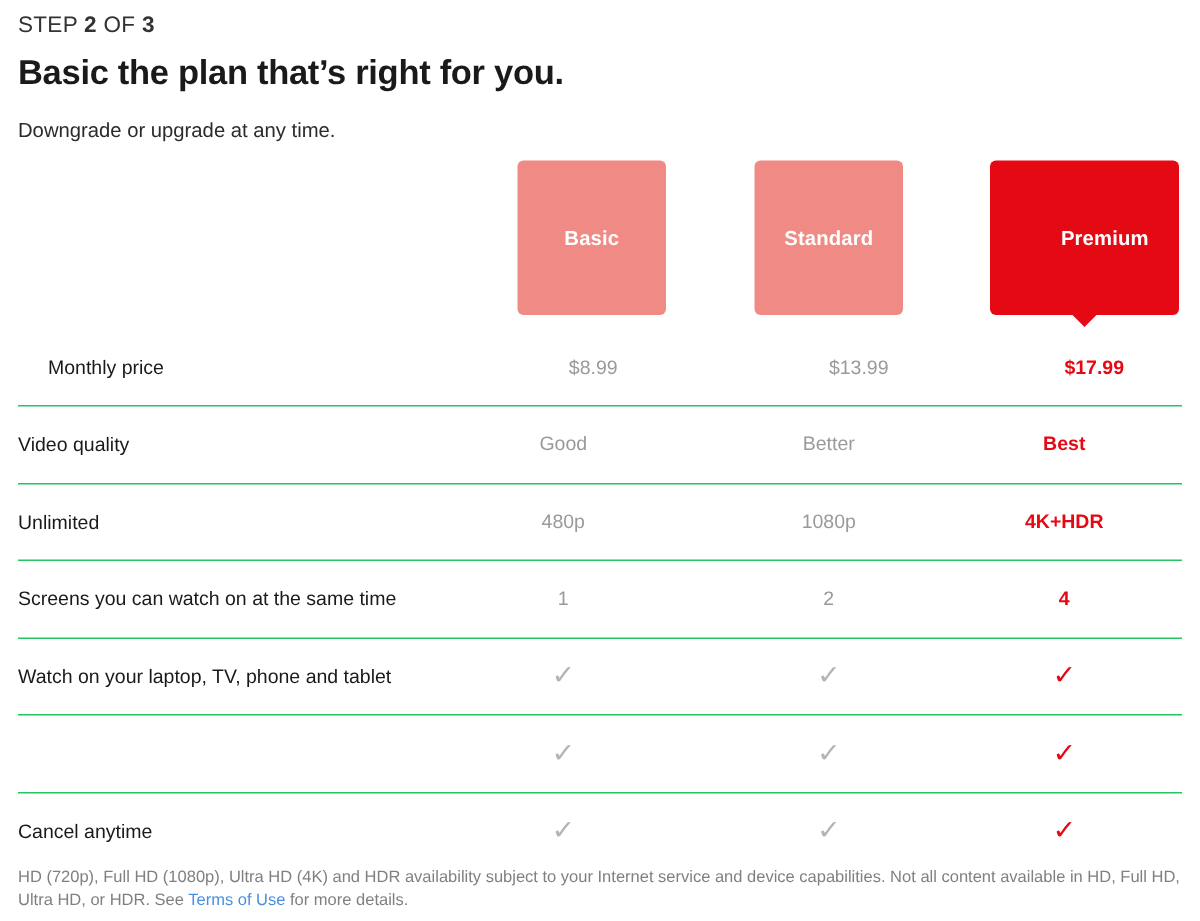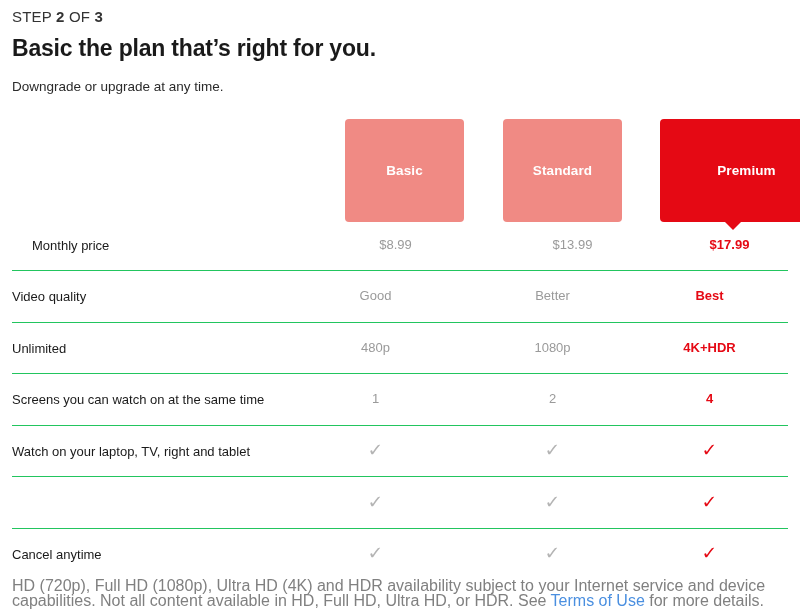--- a/index.html
+++ b/index.html
@@ -52,22 +52,22 @@
   }
 
   
   .cards {
     position: relative;
     height: 112px;
     margin-top: 11px;
   }
   .card {
     position: absolute;
-    top: 12px;
-    width: 119px;
+    top: 0;
+    width: 99px;
     height: 103px;
     border-radius: 4px;
     display: flex;
     align-items: center;
     justify-content: center;
     color: #ffffff;
     font-size: 13.5px;
     font-weight: 700;
     letter-spacing: .1px;
   }
@@ -131,21 +131,21 @@
     transform: scaleX(1.05);
   }
   .cell.c2 .tick { color: #e50914; }
 
   
   .footnote {
     position: absolute;
     left: 12px;
     right: 12px;
     bottom: 6px;
-    font-size: 16px;
+    font-size: 11px;
     line-height: 15px;
     color: #808080;
   }
   .footnote a {
     color: #4a8fe0;
     text-decoration: none;
   }
 </style>
 </head>
 <body>
@@ -195,21 +195,21 @@
     </div>
 
     <div class="row">
       <div class="row-label">Screens you can watch on at the same time</div>
       <div class="cell c0">1</div>
       <div class="cell c1">2</div>
       <div class="cell c2">4</div>
     </div>
 
     <div class="row">
-      <div class="row-label">Watch on your laptop, TV, right and tablet</div>
+      <div class="row-label">Watch on your laptop, TV, phone and tablet</div>
       <div class="cell c0"><span class="tick">✓</span></div>
       <div class="cell c1"><span class="tick">✓</span></div>
       <div class="cell c2"><span class="tick">✓</span></div>
     </div>
 
     <div class="row">
       <div class="cell c0"><span class="tick">✓</span></div>
       <div class="cell c1"><span class="tick">✓</span></div>
       <div class="cell c2"><span class="tick">✓</span></div>
     </div>

